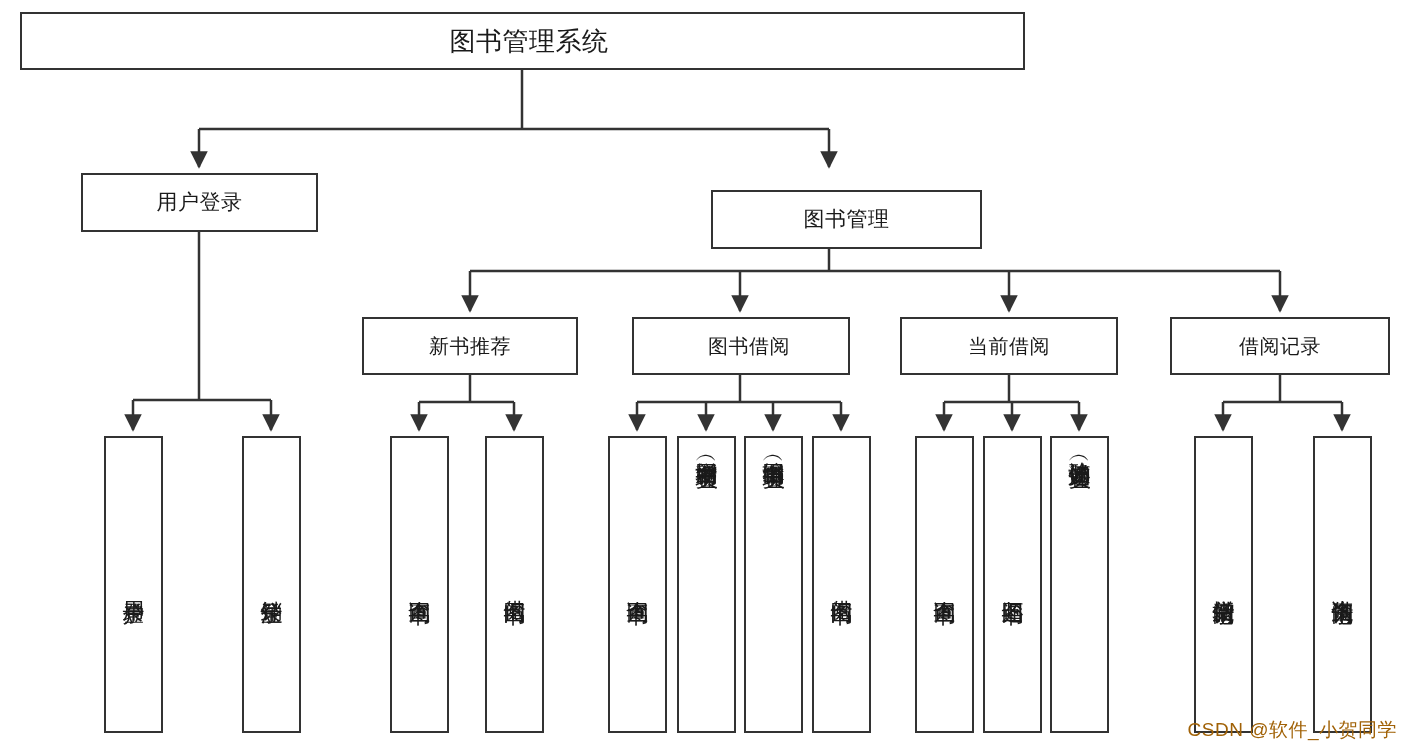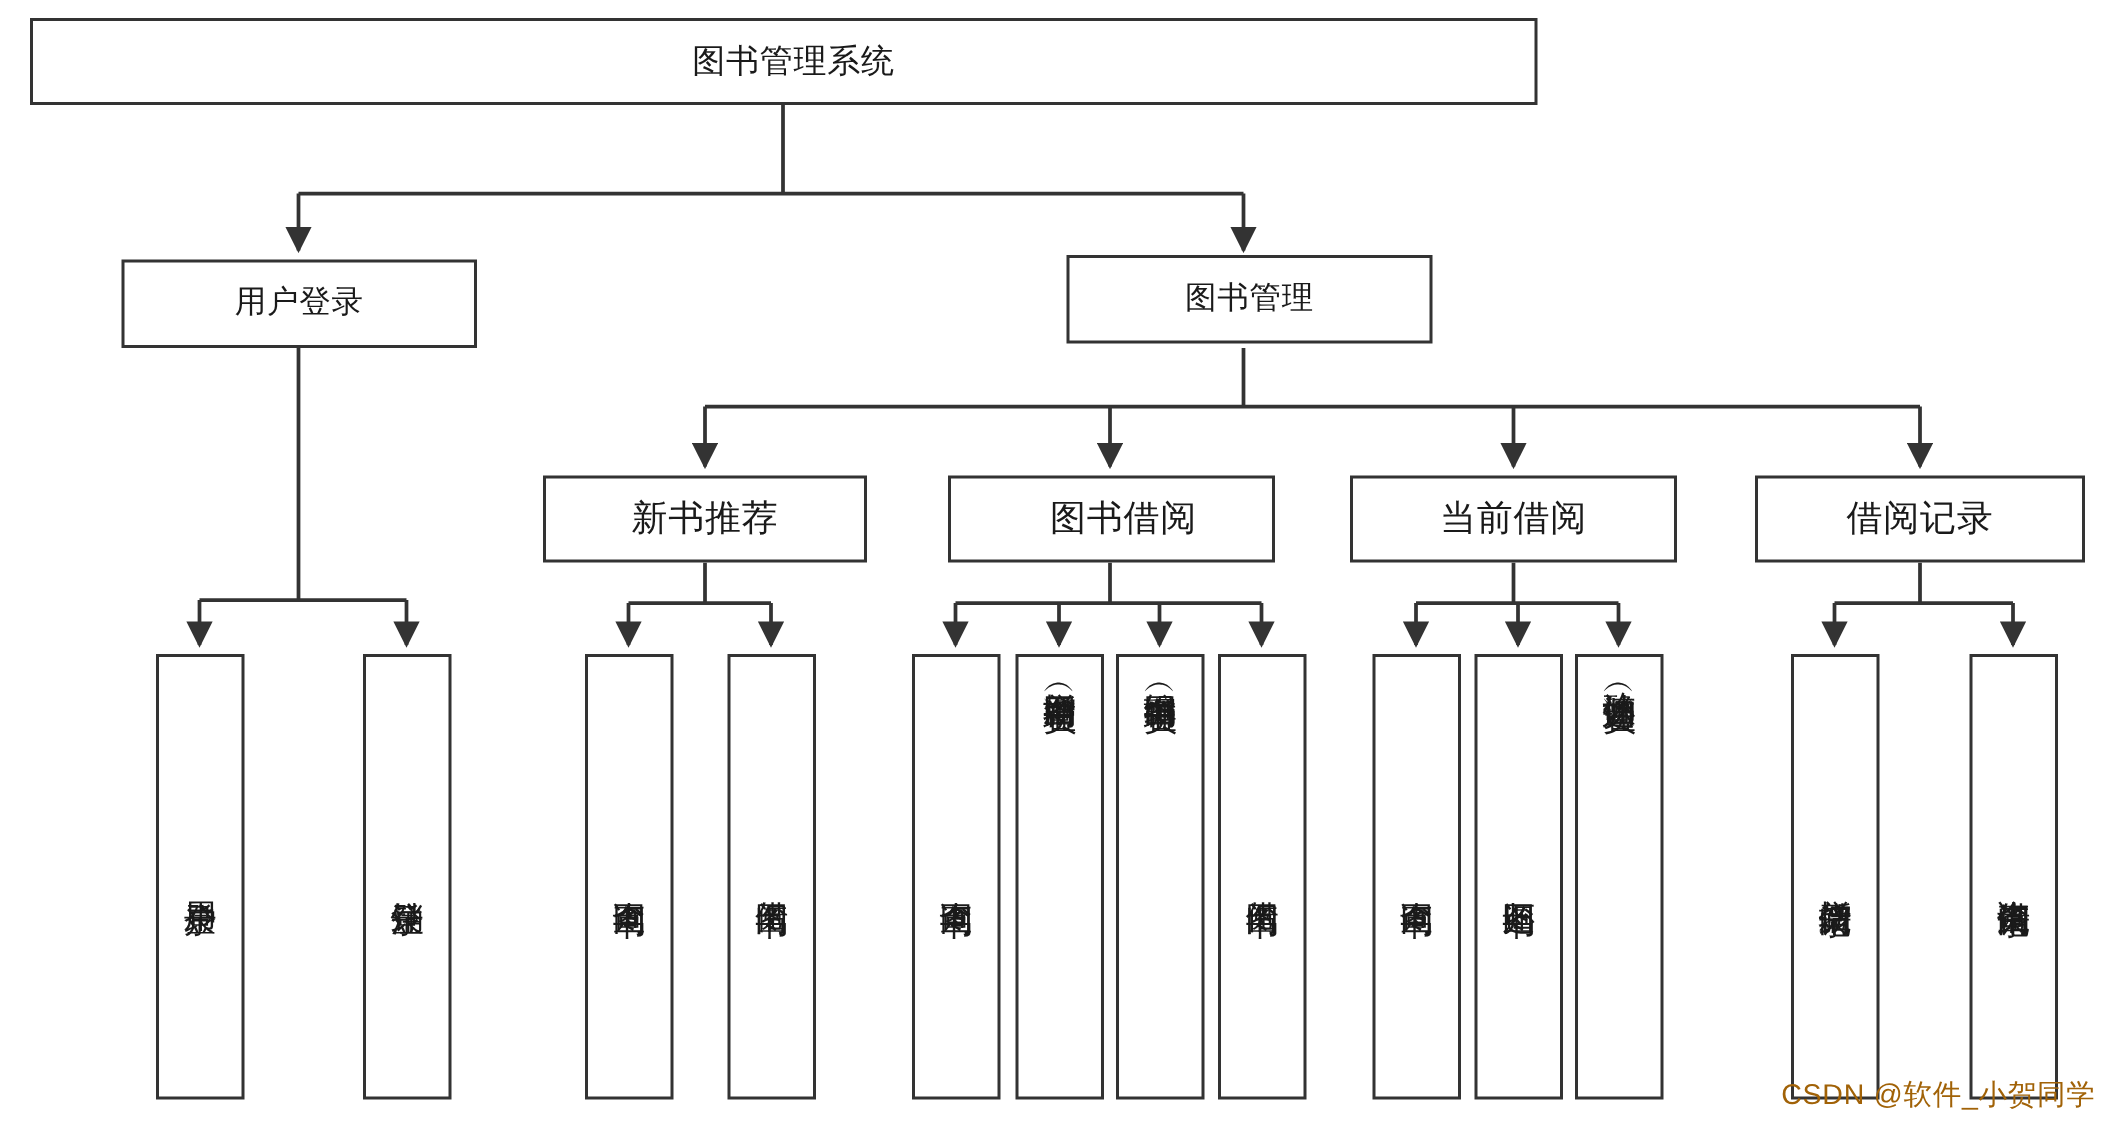--- a/index.html
+++ b/index.html
@@ -35,23 +35,23 @@
     text-align: center;
     color: #1a1a1a;
     z-index: 2;
   }
   .node .label {
     font-size: 21px;
     line-height: 1.25;
     letter-spacing: 0.5px;
     white-space: nowrap;
   }
-  .node.root .label { font-size: 22px; margin-left: 13px; }
+  .node.root .label { font-size: 26px; margin-left: 13px; }
   .node.lvl2 .label { font-size: 21px; }
-  .node.lvl3 .label { font-size: 24px; }
+  .node.lvl3 .label { font-size: 20px; }
 
   
   .node.leaf {
     align-items: flex-start;
     padding-top: 6px;
   }
   .node.leaf .label {
     writing-mode: vertical-rl;
     text-orientation: upright;
     font-size: 22px;
@@ -131,21 +131,21 @@
   </svg>
 
   <div class="node root" style="left:20px; top:12px; width:1005px; height:58px;">
     <span class="label">图书管理系统</span>
   </div>
 
   <div class="node lvl2" style="left:81px; top:173px; width:237px; height:59px;">
     <span class="label">用户登录</span>
   </div>
 
-  <div class="node lvl2" style="left:711px; top:170px; width:244px; height:59px;">
+  <div class="node lvl2" style="left:711px; top:190px; width:271px; height:59px;">
     <span class="label">图书管理</span>
   </div>
 
   <div class="node lvl3" style="left:362px; top:317px; width:216px; height:58px;">
     <span class="label">新书推荐</span>
   </div>
 
   <div class="node lvl3" style="left:632px; top:317px; width:218px; height:58px;padding-left:16px;">
     <span class="label">图书借阅</span>
   </div>

